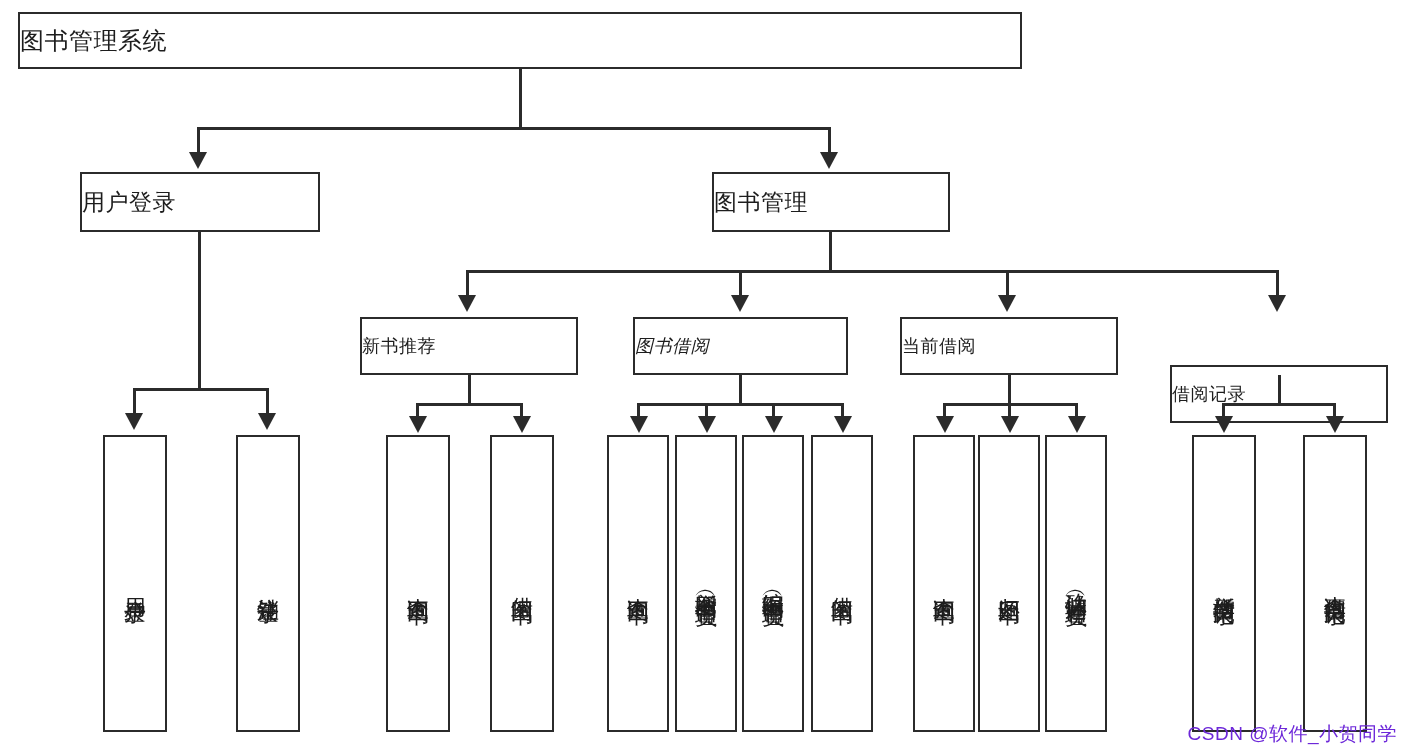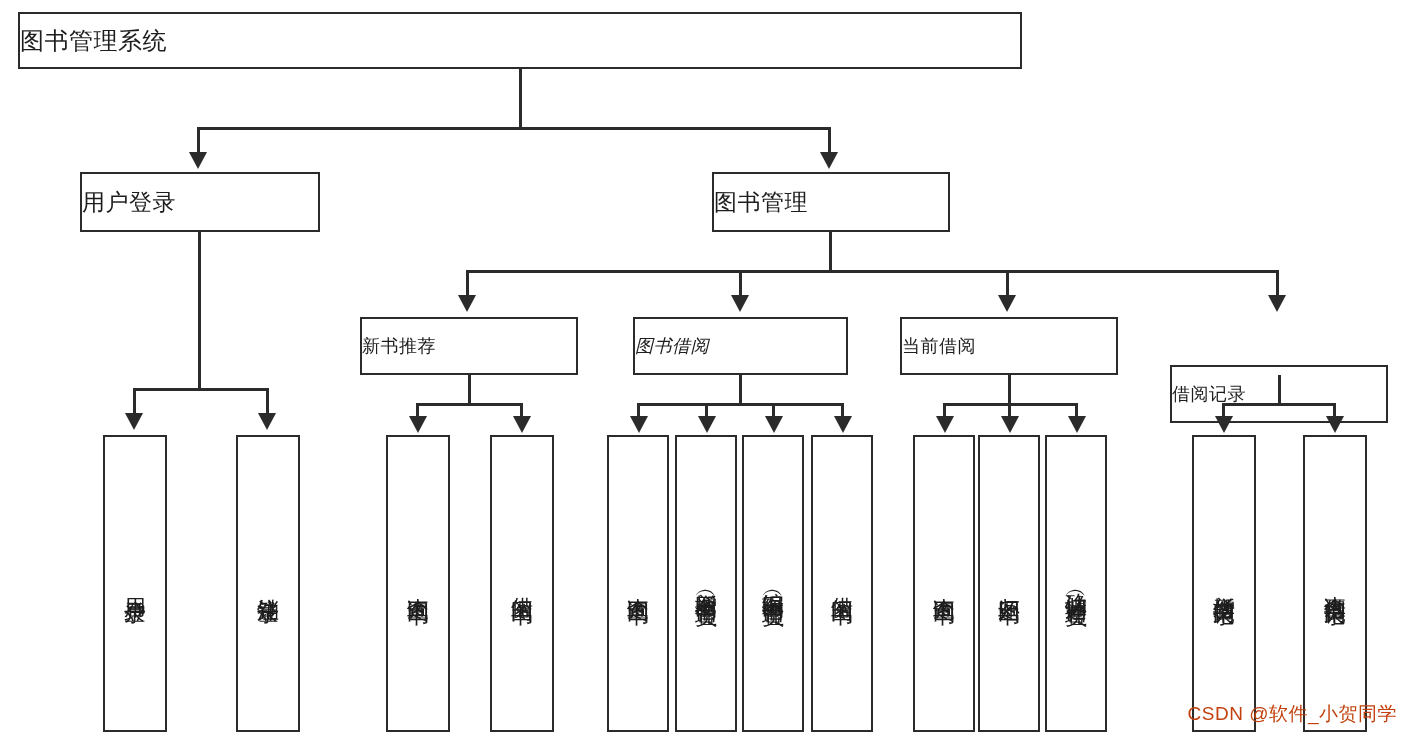--- a/index.html
+++ b/index.html
@@ -69,23 +69,23 @@
     width: 0;
     height: 0;
     border-left: 9px solid transparent;
     border-right: 9px solid transparent;
     border-top: 17px solid #2b2b2b;
   }
   
   #watermark {
     position: absolute;
     right: 8px;
-    bottom: 20px;
+    bottom: 0;
     font-size: 19px;
-    color: #c2410c;
+    color: #6d28d9;
     letter-spacing: 0.5px;
     white-space: nowrap;
     pointer-events: none;
   }
 </style>
 </head>
 <body>
 
 <div id="canvas">
 

